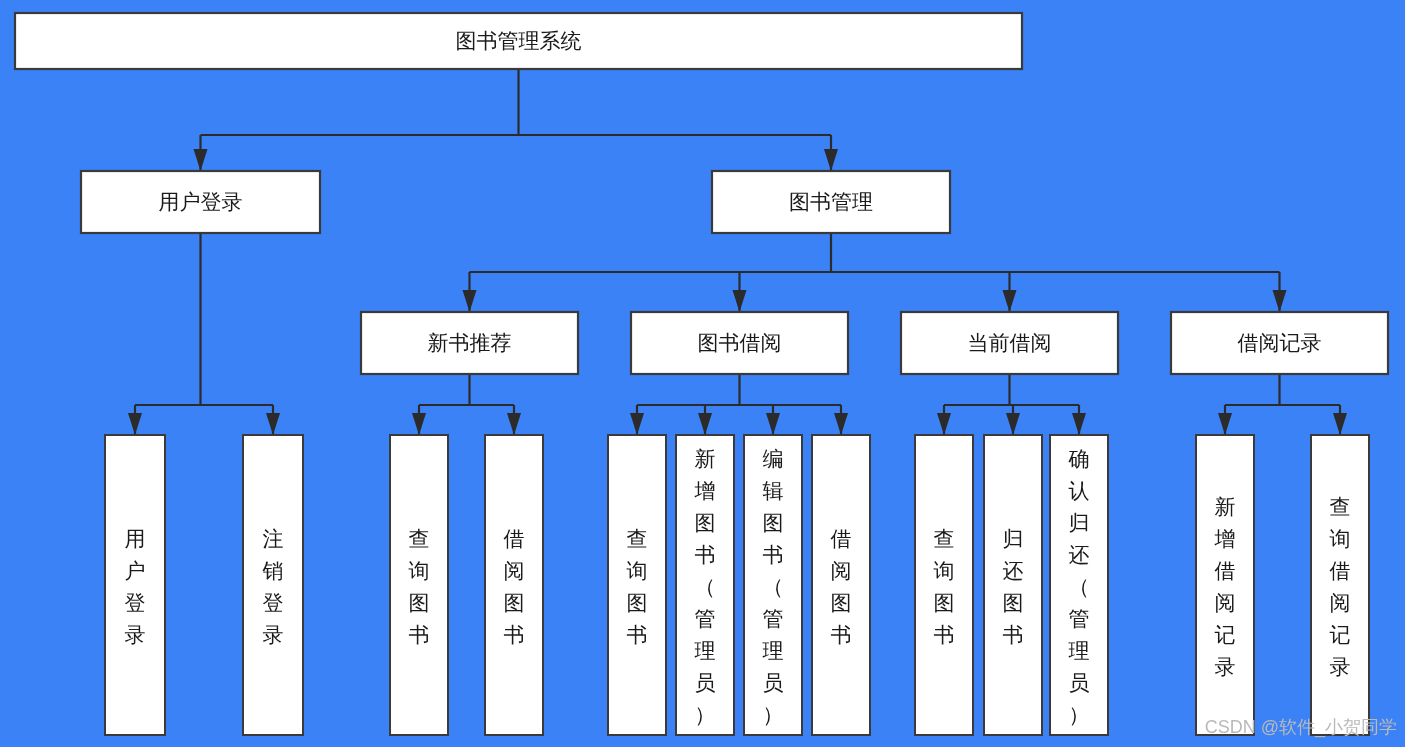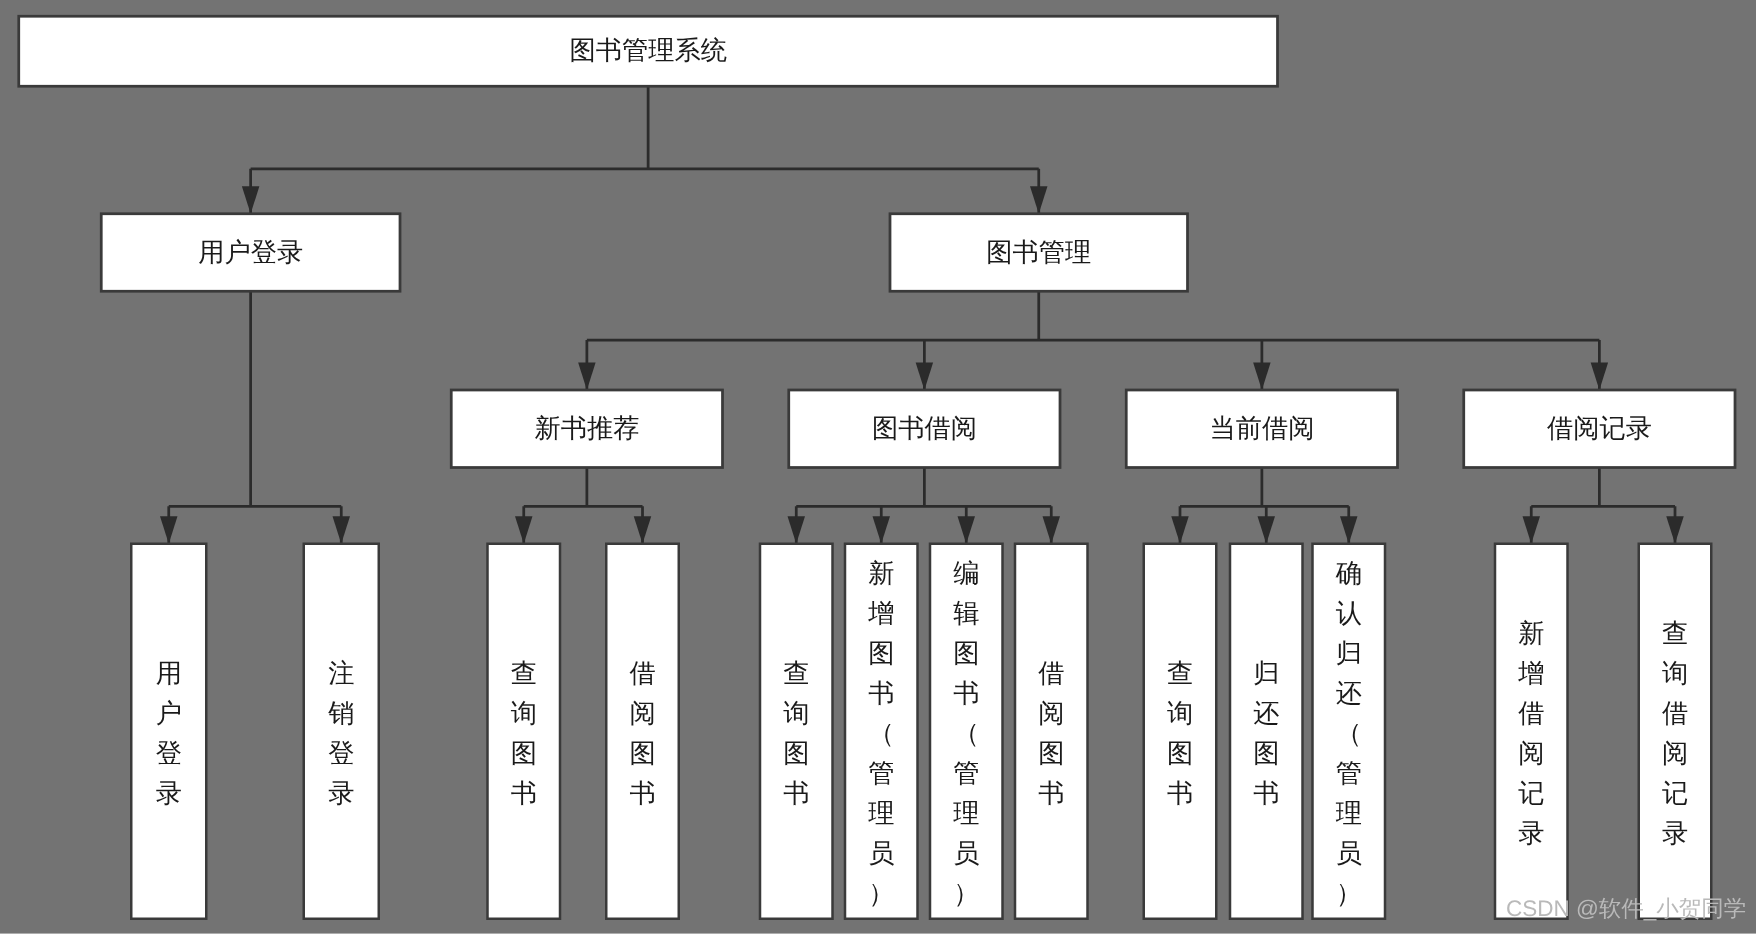--- a/index.html
+++ b/index.html
@@ -11,21 +11,21 @@
   body {
     width: 1405px;
     height: 747px;
     font-family: "Liberation Sans", "DejaVu Sans", sans-serif;
     overflow: hidden;
   }
   #diagram-root {
     position: relative;
     width: 1405px;
     height: 747px;
-    background: #737373;
+    background: #3b82f6;
   }
   svg.diagram-canvas {
     position: absolute;
     top: 0;
     left: 0;
     width: 1405px;
     height: 747px;
     display: block;
   }
   .node-box {

